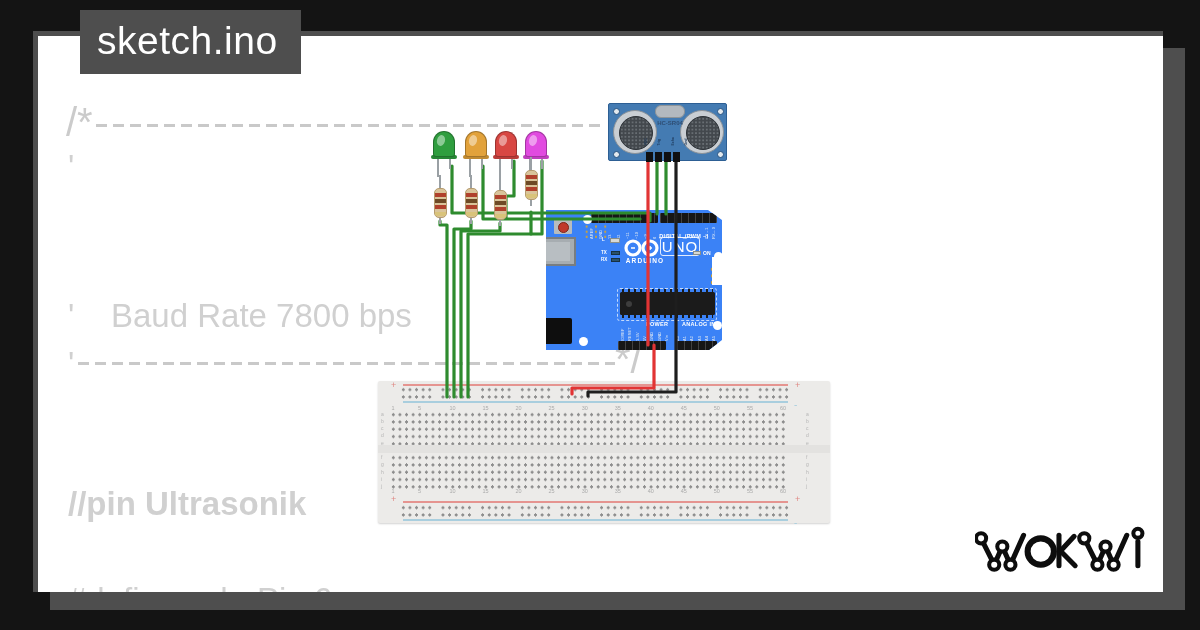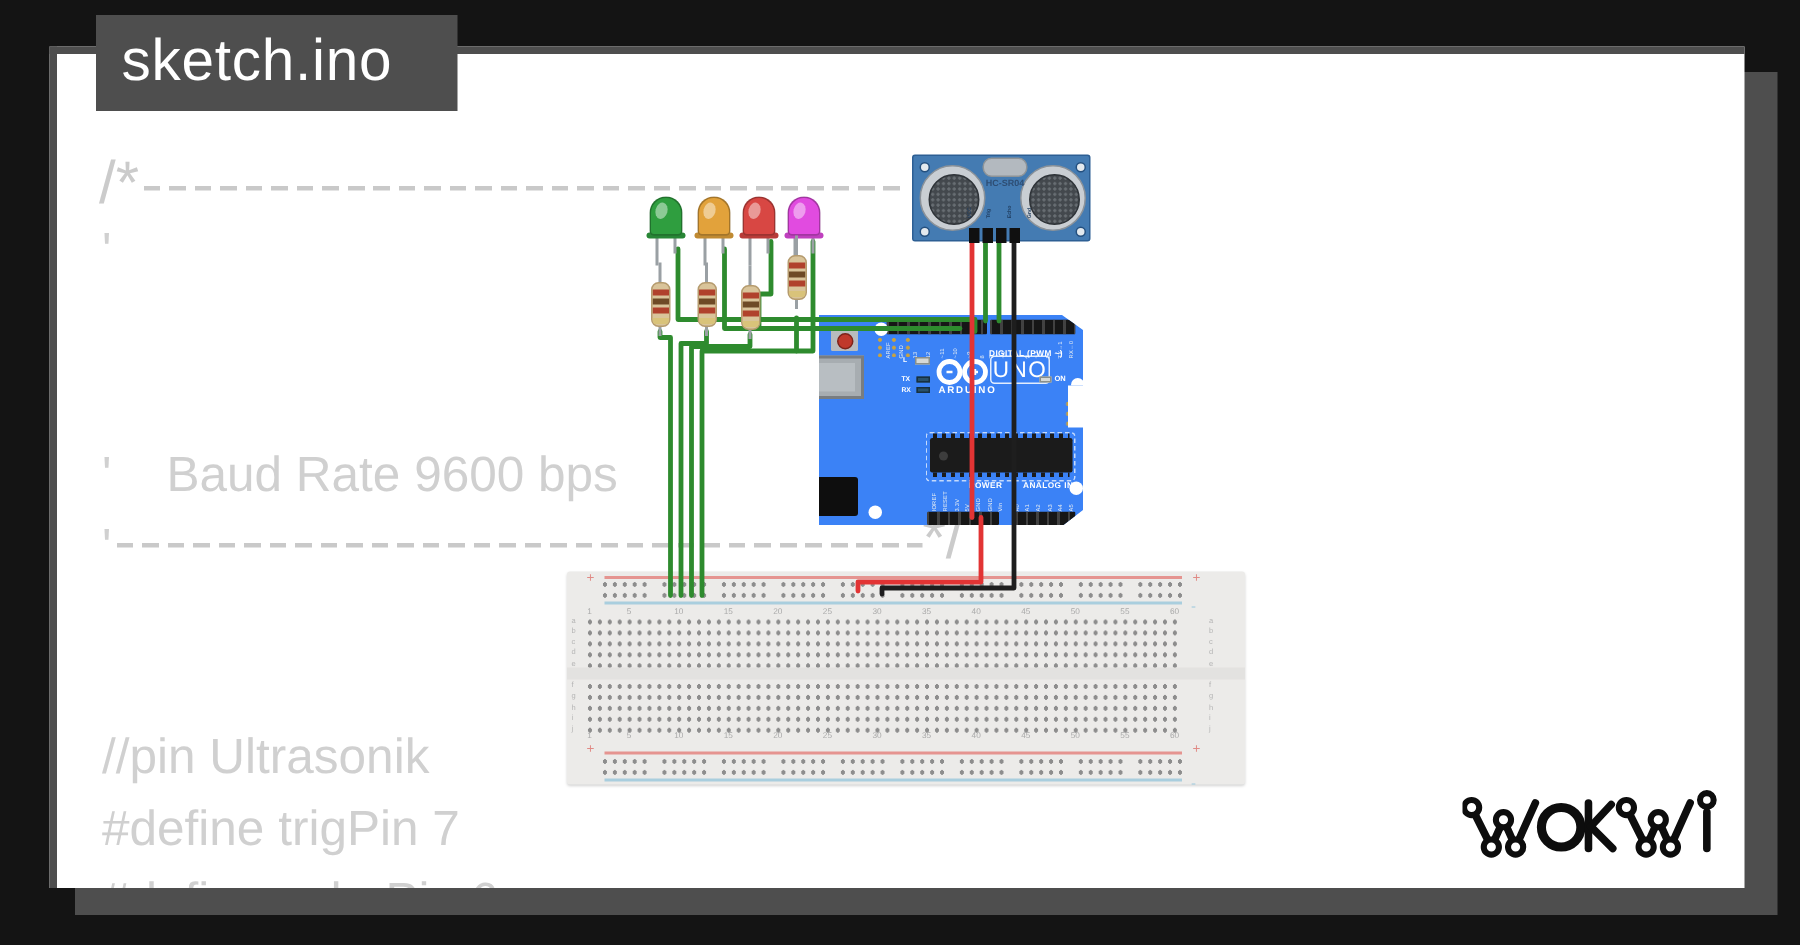--- a/index.html
+++ b/index.html
@@ -6,21 +6,21 @@
   html,body { width:1200px; height:630px; overflow:hidden; }
   body { position:relative; background:#141414; font-family:"Liberation Sans", sans-serif; }
 
   
   .shadow { position:absolute; left:50px; top:48px; width:1135px; height:562px; background:#4e4e4e; }
   .card { position:absolute; left:33px; top:31px; width:1130px; height:561px;
           background:#ffffff; border-top:5px solid #4e4e4e; border-left:5px solid #4e4e4e;
           overflow:hidden; }
   .stage { position:absolute; left:0; top:0; width:1200px; height:630px; }
 
-  .title-tab { position:absolute; left:64px; top:10px; width:241px; height:64px;
+  .title-tab { position:absolute; left:80px; top:10px; width:221px; height:64px;
                background:#4e4e4e; color:#fff; font-size:39px; line-height:62px;
                padding-left:17px; letter-spacing:0.5px; }
 
   
   .code-line { position:absolute; left:30px; font-size:33px; color:#d0d0d0; white-space:pre; }
   .code-token { position:absolute; font-size:40px; color:#cbcbcb; white-space:pre; }
   .dash-line { position:absolute; height:3px;
                background:repeating-linear-gradient(90deg,#c9c9c9 0 11px, transparent 11px 17px); }
 
   
@@ -114,26 +114,25 @@
 </head>
 <body>
 
 <div class="shadow"></div>
 
 <div class="card">
 
   <span class="code-token" style="left:28px; top:64px;">/*</span>
   <div class="dash-line" style="left:58px; top:88px; width:505px;"></div>
   <div class="code-line" style="top:112px;">'</div>
-  <div class="code-line" style="top:261px;">'    Baud Rate 9600 bps</div>
+  <div class="code-line" style="top:261px;">'    Baud Rate 7800 bps</div>
   <div class="code-line" style="top:309px;">'</div>
   <div class="dash-line" style="left:40px; top:326px; width:537px;"></div>
   <span class="code-token" style="left:577px; top:301px;">*/</span>
-  <div class="code-line" style="top:449px;">//pin Ultrasonik</div>
-  <div class="code-line" style="top:497px;">#define trigPin 7</div>
+  <div class="code-line" style="top:449px;font-weight:bold;">//pin Ultrasonik</div>
   <div class="code-line" style="top:545px;">#define echoPin 6</div>
 </div>
 
 <div class="stage">
   <div class="title-tab">sketch.ino</div>
 
   <div class="breadboard">
     <span class="bb-mark" style="left:13px; top:-1px;">+</span>
     <span class="bb-mark" style="left:417px; top:-1px;">+</span>
     <div class="bb-rail-line-red" style="top:3px;"></div>

